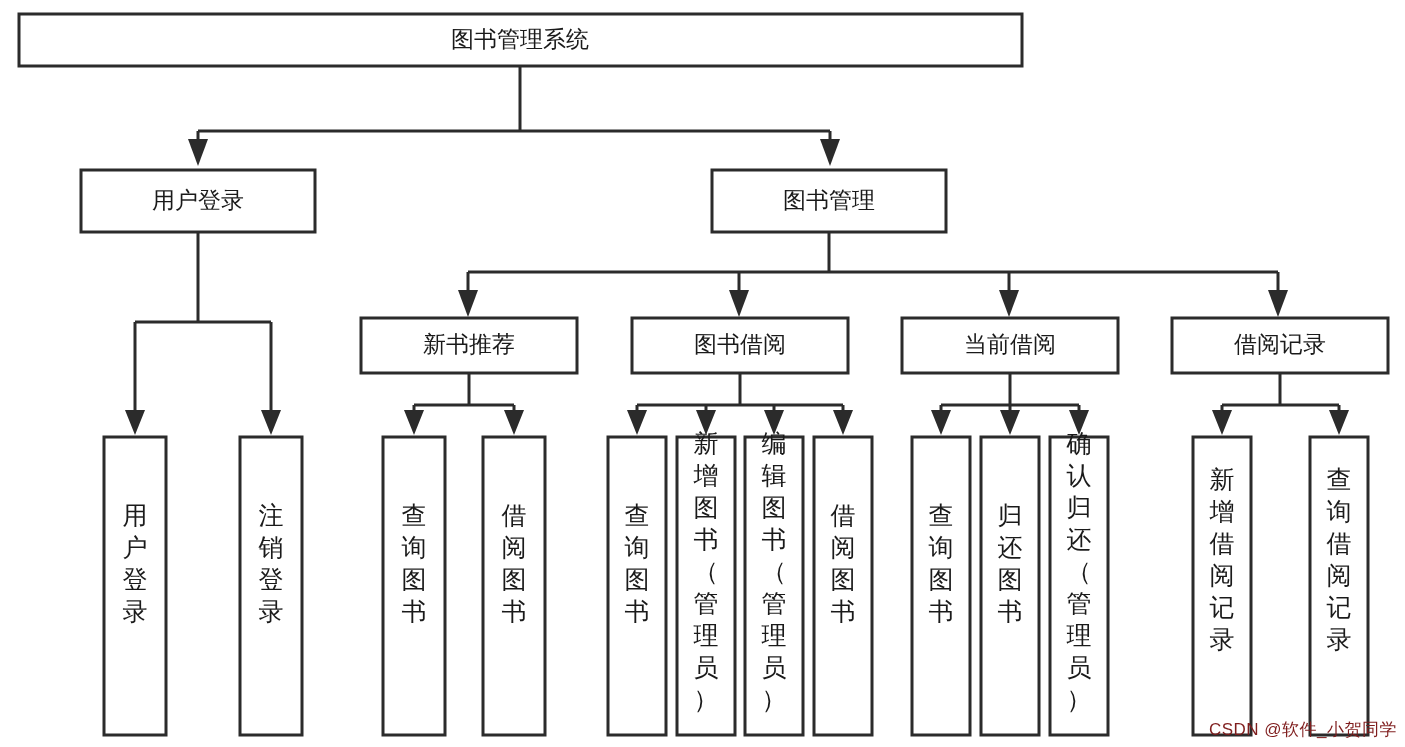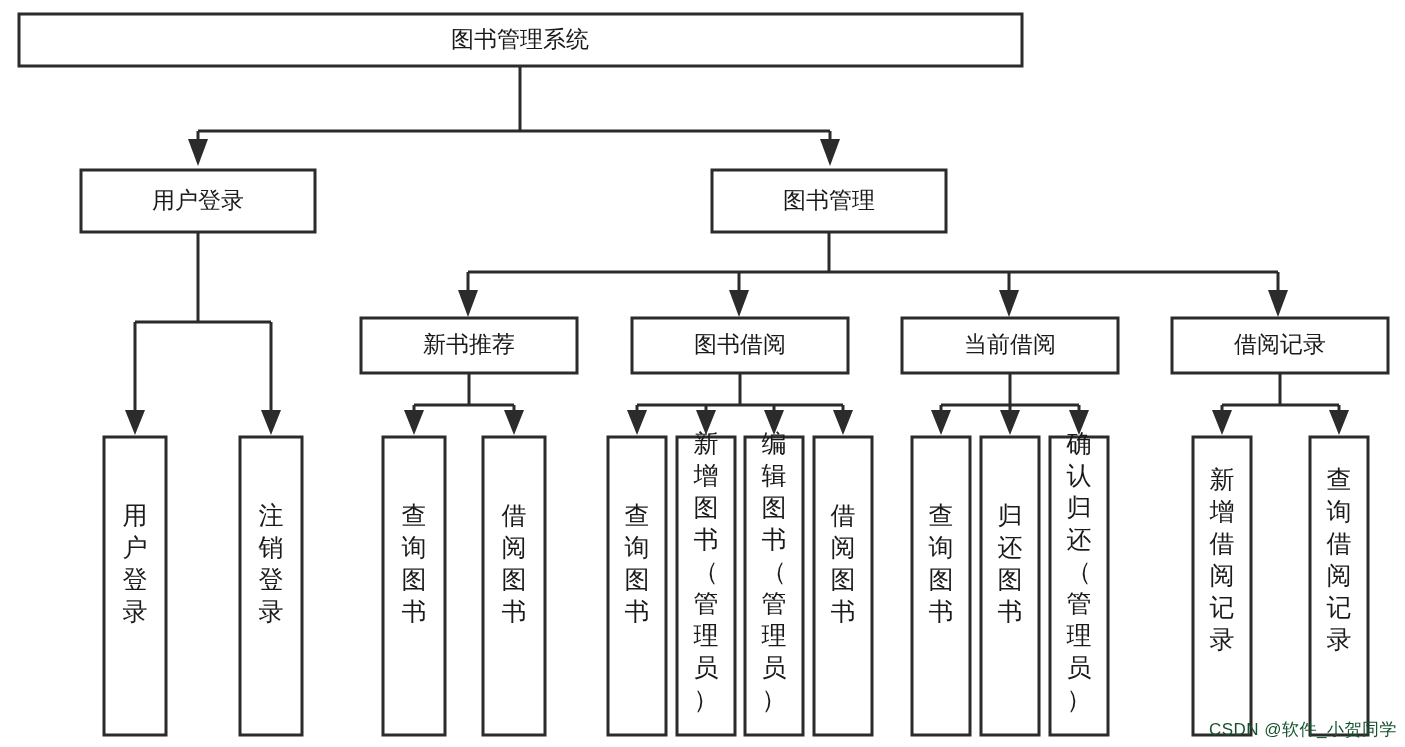--- a/index.html
+++ b/index.html
@@ -51,21 +51,21 @@
     font-family: "Liberation Sans", "DejaVu Sans", sans-serif;
     font-size: 25px;
     text-anchor: middle;
   }
   .watermark {
     position: absolute;
     right: 8px;
     bottom: 6px;
     font-family: "Liberation Sans", "DejaVu Sans", sans-serif;
     font-size: 17px;
-    color: #14532d;
+    color: #7f1d1d;
     letter-spacing: 0.5px;
     white-space: nowrap;
     user-select: none;
     text-align: center;
   }
 </style>
 </head>
 <body>
 
 <div id="diagram-root">

